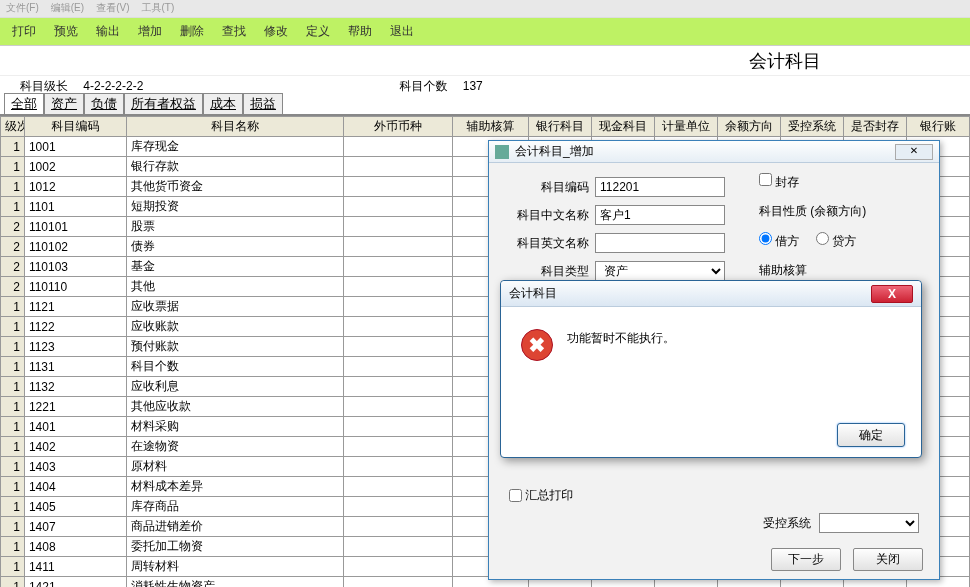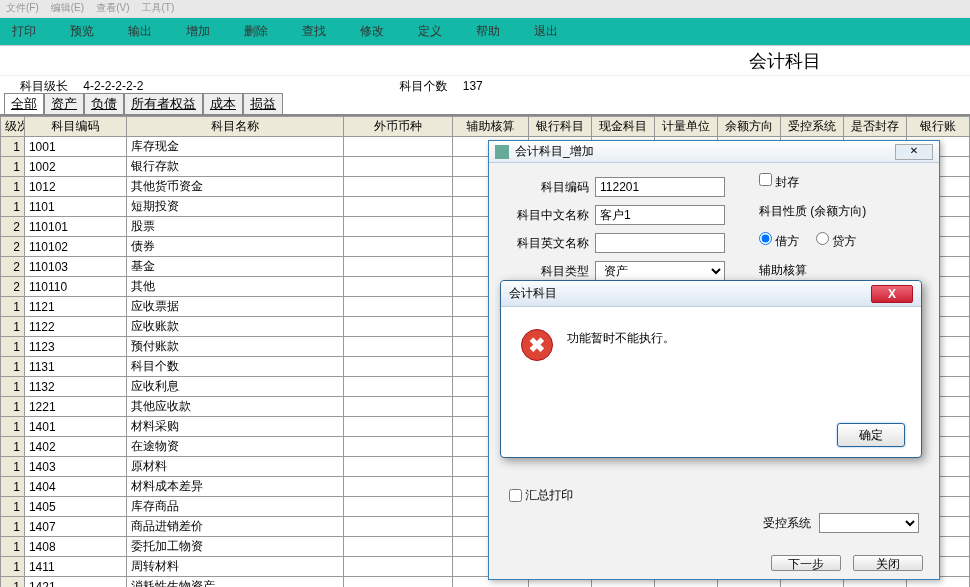--- a/index.html
+++ b/index.html
@@ -1,21 +1,21 @@
 <!DOCTYPE html>
 <html><head>
 <meta charset="utf-8">
 <style>
 * { box-sizing: border-box; margin: 0; padding: 0; font-family: "Microsoft YaHei", SimSun, sans-serif; font-size: 12px; }
 body { background: #f4f4f4; width: 970px; height: 587px; overflow: hidden; position: relative; }
 
 .menubar { background: #e8e8e8; height: 18px; padding: 1px 6px; color: #999; display: flex; gap: 12px; border-bottom: 1px solid #ddd; cursor: default; }
 .menubar span { font-size: 10px; }
 
-.toolbar { background: #14b8a6; height: 28px; display: flex; align-items: center; gap: 34px; padding: 0 12px; color: #333; border-bottom: 1px solid #ccc; }
+.toolbar { background: #bef264; height: 28px; display: flex; align-items: center; gap: 18px; padding: 0 12px; color: #333; border-bottom: 1px solid #ccc; }
 
 .title-area { height: 30px; background: #fff; display: flex; align-items: center; justify-content: center; border-bottom: 1px solid #eee; }
 .title-area h1 { font-size: 18px; font-weight: 400; padding-left: 600px; }
 
 .info-row { background: #fff; height: 20px; display: flex; align-items: center; padding: 0 20px; gap: 46px; }
 .info-row .lbl { margin-right: 12px; }
 
 .tabs { background: #fff; height: 20px; display: flex; align-items: end; border-bottom: 2px solid #888; padding-left: 4px; }
 .tabs span { border: 1px solid #888; border-bottom: none; padding: 1px 6px; margin-right: 0; font-size: 13px; background: #eee; cursor: pointer; text-decoration: underline; }
 .tabs span.active { background: #fff; }
@@ -32,21 +32,21 @@
 .dlg1 .tb { height: 22px; background: linear-gradient(#fdfefe,#e6eef5); border-bottom: 1px solid #bcd; display: flex; align-items: center; padding: 0 6px; }
 .dlg1 .tb .ico { width: 14px; height: 14px; background: #6a9; margin-right: 6px; }
 .dlg1 .tb .x { margin-left: auto; width: 38px; height: 16px; background: #e6eef5; border: 1px solid #aaa; text-align: center; line-height: 12px; font-size: 10px; cursor: pointer; }
 .dlg1 .body { padding: 14px 20px; }
 .frow { display: flex; align-items: center; margin-bottom: 8px; }
 .frow label { width: 80px; text-align: right; margin-right: 6px; }
 .frow input[type=text], .frow select { width: 130px; height: 20px; border: 1px solid #888; padding: 0 4px; background: #fff; }
 .right-col { position: absolute; top: 32px; right: 20px; width: 160px; }
 .right-col .grp { margin-bottom: 12px; }
 .dlg1 .foot { position: absolute; bottom: 8px; right: 16px; display: flex; gap: 12px; }
-.wbtn { width: 70px; height: 16px; background: linear-gradient(#fefefe,#e2e2e2); border: 1px solid #888; border-radius: 2px; cursor: pointer; }
+.wbtn { width: 70px; height: 23px; background: linear-gradient(#fefefe,#e2e2e2); border: 1px solid #888; border-radius: 2px; cursor: pointer; }
 .sum-row { position: absolute; left: 20px; bottom: 75px; display: flex; align-items: center; }
 .sum-row2 { position: absolute; left: 20px; bottom: 46px; display: flex; align-items: center; }
 .rc-row { position: absolute; right: 20px; bottom: 46px; display: flex; align-items: center; }
 
 
 .dlg2 { position: absolute; left: 500px; top: 280px; width: 422px; height: 178px; background: #fff; border: 1px solid #2a6496; box-shadow: 3px 3px 10px rgba(0,0,0,0.4); border-radius: 4px; }
 .dlg2 .tb2 { height: 26px; background: linear-gradient(#fbfcfd,#dbe7f3); border-bottom: 1px solid #bcd; display: flex; align-items: center; padding: 0 8px; border-radius: 4px 4px 0 0; }
 .dlg2 .tb2 .x2 { margin-left: auto; width: 42px; height: 18px; background: linear-gradient(#e67,#c23); border: 1px solid #a12; border-radius: 2px; color: #fff; text-align: center; line-height: 16px; cursor: pointer; font-weight: bold; }
 .dlg2 .msgbody { display: flex; padding: 22px 20px 10px; }
 .dlg2 .erricon { width: 32px; height: 32px; border-radius: 50%; background: #d43; border: 1px solid #a12; color: #fff; display: flex; align-items: center; justify-content: center; font-size: 20px; font-weight: bold; margin-right: 14px; flex-shrink: 0; }

